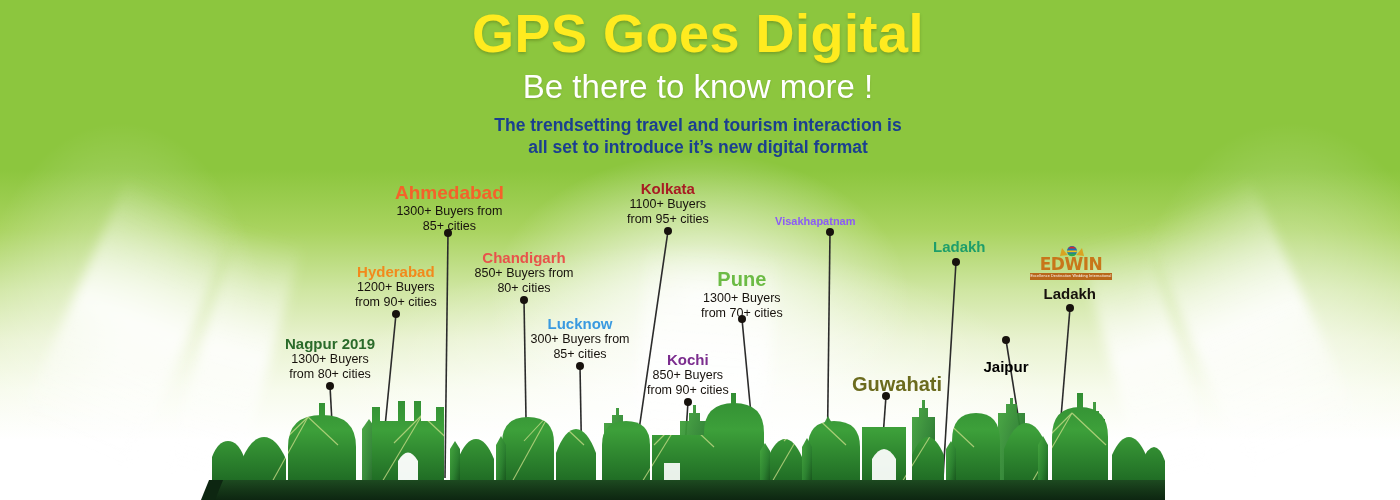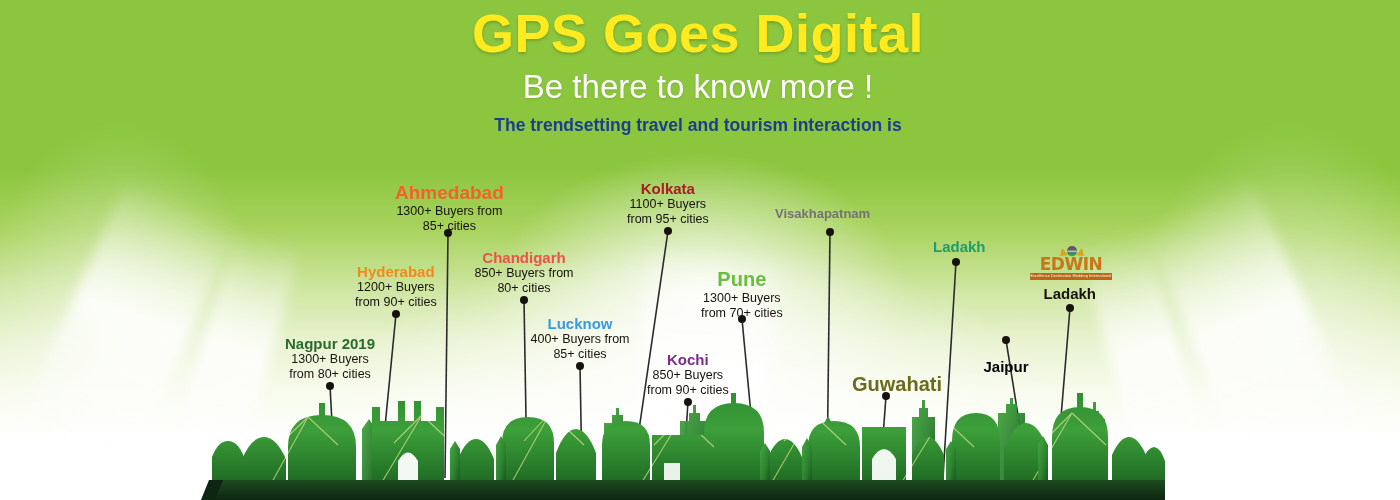--- a/index.html
+++ b/index.html
@@ -147,20 +147,21 @@
   <div class="streak" style="left:200px;top:230px;width:70px;height:250px;transform:rotate(16deg);"></div>
   <div class="streak" style="left:1190px;top:190px;width:120px;height:270px;transform:rotate(-24deg);"></div>
   <div class="streak" style="left:1110px;top:230px;width:70px;height:250px;transform:rotate(-16deg);"></div>
   <div class="streak" style="left:640px;top:250px;width:130px;height:230px;transform:rotate(4deg);"></div>
 
   <div class="head-wrap">
     <h1 class="title">GPS Goes Digital</h1>
     <div class="subtitle">Be there to know more !</div>
     <div class="tagline">
       <span>The trendsetting travel and tourism interaction is</span><br>
+      <span>all set to introduce it’s new digital format</span>
     </div>
   </div>
 
   <svg class="leaders" viewBox="0 0 1400 500">
       <line x1="330" y1="386" x2="335" y2="478" stroke="#2b2b2b" stroke-width="1.6"></line>
       <line x1="396" y1="314" x2="380" y2="478" stroke="#2b2b2b" stroke-width="1.6"></line>
       <line x1="448" y1="233" x2="445" y2="478" stroke="#2b2b2b" stroke-width="1.6"></line>
       <line x1="524" y1="300" x2="527" y2="478" stroke="#2b2b2b" stroke-width="1.6"></line>
       <line x1="580" y1="366" x2="582" y2="478" stroke="#2b2b2b" stroke-width="1.6"></line>
       <line x1="668" y1="231" x2="632" y2="478" stroke="#2b2b2b" stroke-width="1.6"></line>
@@ -194,21 +195,21 @@
       </div>
       <div class="pin" style="left: 524px; top: 300px;"></div>
       <div class="city" style="left: 474.5px; top: 249px; text-align: center;">
         <span class="cname" style="color: rgb(232, 83, 75); font-size: 15px;">Chandigarh</span>
         <span class="cdesc">850+ Buyers from</span>
         <span class="cdesc">80+ cities</span>
       </div>
       <div class="pin" style="left: 580px; top: 366px;"></div>
       <div class="city" style="left: 530.5px; top: 315px; text-align: center;">
         <span class="cname" style="color: rgb(58, 154, 224); font-size: 15px;">Lucknow</span>
-        <span class="cdesc">400+ Buyers from</span>
+        <span class="cdesc">300+ Buyers from</span>
         <span class="cdesc">85+ cities</span>
       </div>
       <div class="pin" style="left: 668px; top: 231px;"></div>
       <div class="city" style="left: 627px; top: 180px; text-align: center;">
         <span class="cname" style="color: rgb(168, 28, 35); font-size: 15px;">Kolkata</span>
         <span class="cdesc">1100+ Buyers</span>
         <span class="cdesc">from 95+ cities</span>
       </div>
       <div class="pin" style="left: 688px; top: 402px;"></div>
       <div class="city" style="left: 647px; top: 351px; text-align: center;">
@@ -217,21 +218,21 @@
         <span class="cdesc">from 90+ cities</span>
       </div>
       <div class="pin" style="left: 742px; top: 319px;"></div>
       <div class="city" style="left: 701px; top: 268px; text-align: center;">
         <span class="cname" style="color: rgb(108, 187, 69); font-size: 20px;">Pune</span>
         <span class="cdesc">1300+ Buyers</span>
         <span class="cdesc">from 70+ cities</span>
       </div>
       <div class="pin" style="left: 830px; top: 232px;"></div>
       <div class="city" style="left: 775px; top: 206px; text-align: center;">
-        <span class="cname" style="color: #737373; font-size: 13px;">Visakhapatnam</span>
+        <span class="cname" style="color: #8b5cf6; font-size: 11px; margin-top: 9px;">Visakhapatnam</span>
       </div>
       <div class="pin" style="left: 956px; top: 262px;"></div>
       <div class="city" style="left: 933px; top: 238px; text-align: center;">
         <span class="cname" style="color: rgb(30, 158, 106); font-size: 15px;">Ladakh</span>
       </div>
       <div class="pin" style="left: 886px; top: 396px;"></div>
       <div class="city" style="left: 852px; top: 373px; text-align: center;">
         <span class="cname" style="color: rgb(107, 107, 30); font-size: 20px;">Guwahati</span>
       </div>
       <div class="pin" style="left: 1006px; top: 340px;"></div>

